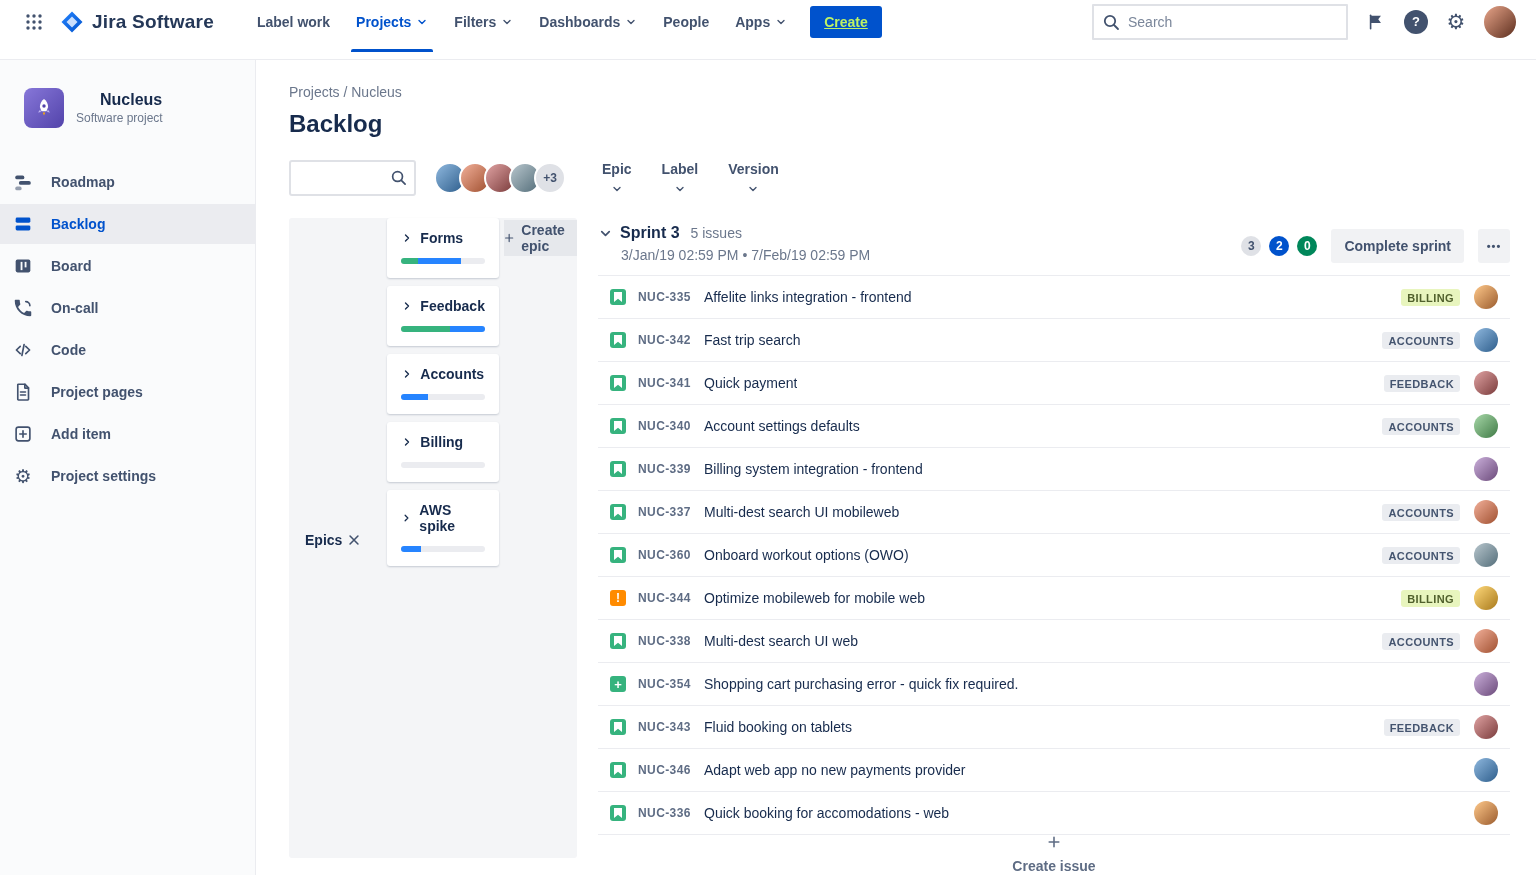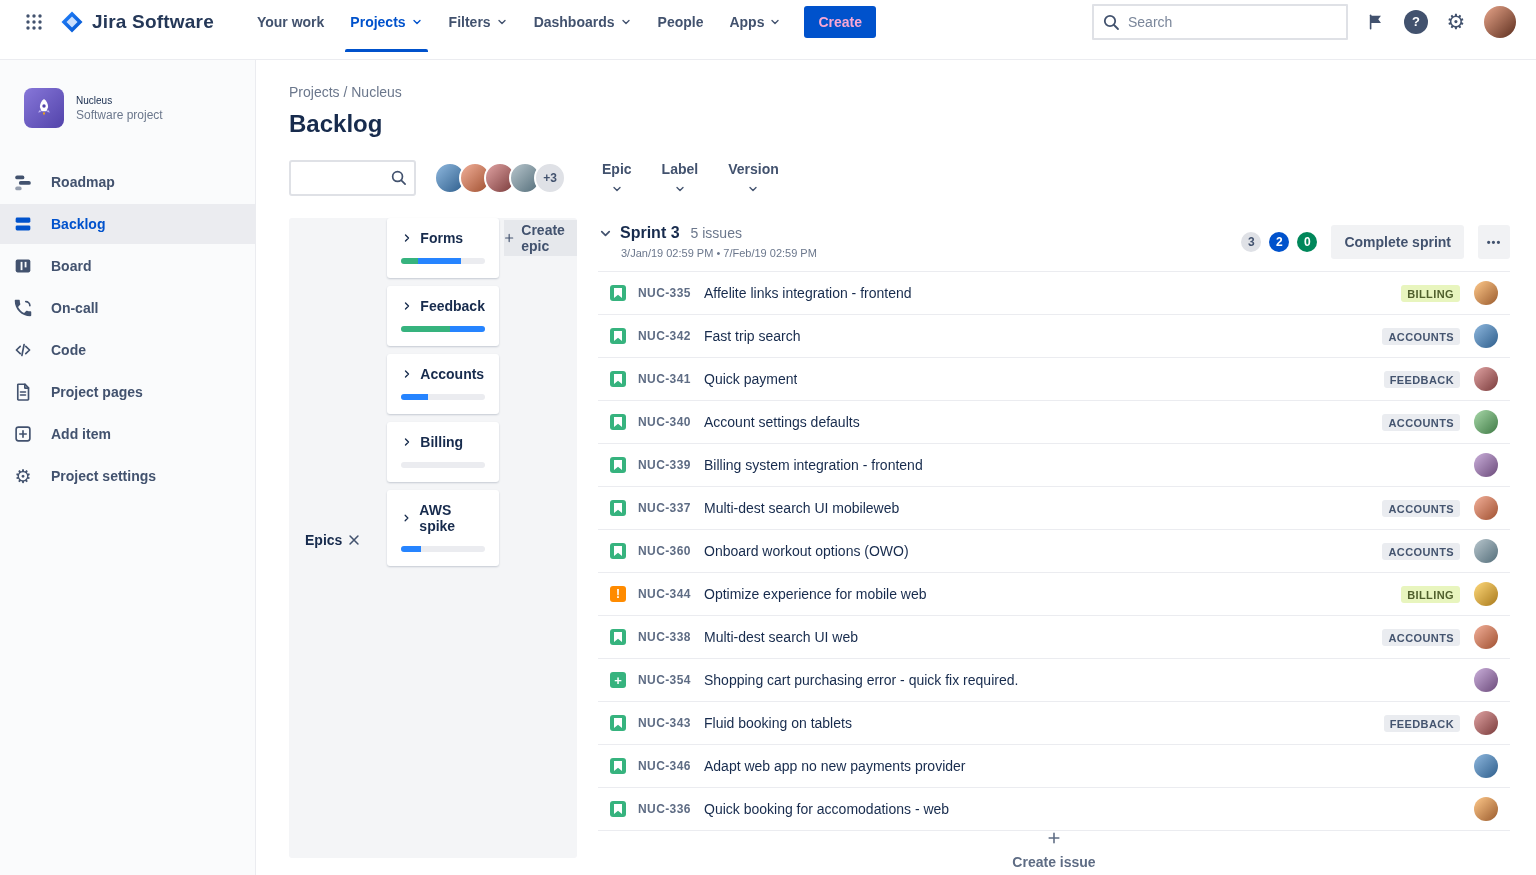--- a/index.html
+++ b/index.html
@@ -16,21 +16,21 @@
   .topbar{height:60px;display:flex;align-items:center;padding:0 20px 16px 18px;border-bottom:1px solid var(--border-light);background:#fff;}
   .grid-btn{width:32px;height:32px;display:flex;align-items:center;justify-content:center;border-radius:3px;cursor:pointer;margin-right:10px;}
   .brand{display:flex;align-items:center;gap:8px;margin-right:30px;cursor:pointer;}
   .brand-name{font-size:19px;font-weight:700;color:#253858;letter-spacing:.2px;}
   .nav{display:flex;align-items:stretch;height:60px;}
   .nav-item{display:flex;align-items:center;gap:5px;padding:0 13px;font-size:14px;font-weight:600;color:var(--text-nav);cursor:pointer;position:relative;}
   .nav-item.active{color:var(--accent);}
   .nav-item.active::after{content:"";position:absolute;left:8px;right:8px;bottom:0;height:3px;background:var(--accent);border-radius:2px 2px 0 0;}
   .chev{width:16px;height:16px;stroke:currentColor;fill:none;stroke-width:1.8;stroke-linecap:round;stroke-linejoin:round;}
   .chev12{width:12px;height:12px;}
-  .create-btn{margin-left:10px;background:var(--accent);color:#f9a8d4;border:none;border-radius:3px;font-size:14px;font-weight:600;padding:8px 14px;cursor:pointer;font-family:inherit;}
+  .create-btn{margin-left:10px;background:var(--accent);color:#bef264;border:none;border-radius:3px;font-size:14px;font-weight:600;padding:8px 14px;cursor:pointer;font-family:inherit;text-decoration:underline;}
   .topbar-right{margin-left:auto;display:flex;align-items:center;gap:14px;}
   .search-wrap{position:relative;}
   .search-wrap .mag{position:absolute;left:10px;top:9px;width:18px;height:18px;stroke:var(--text-nav);fill:none;stroke-width:1.8;stroke-linecap:round;}
   .search-input{width:256px;height:36px;border:2px solid var(--border);border-radius:1px;padding:0 10px 0 34px;font-size:14px;color:var(--text);outline:none;font-family:inherit;}
   .search-input::placeholder{color:#7A869A;}
   .icon-btn{width:28px;height:28px;display:flex;align-items:center;justify-content:center;cursor:pointer;color:var(--text-nav);}
   .help-circle{width:24px;height:24px;border-radius:50%;background:var(--text-nav);color:#fff;display:flex;align-items:center;justify-content:center;font-size:13px;font-weight:700;cursor:pointer;}
   .gear-glyph{font-size:21px;line-height:1;color:var(--text-nav);cursor:pointer;}
   .av{border-radius:50%;display:inline-block;flex:none;}
   .av32{width:32px;height:32px;}
@@ -43,21 +43,21 @@
   [data-av="a6"]{background:linear-gradient(135deg,#F2B09A,#A05030);}
   [data-av="a7"]{background:linear-gradient(135deg,#B8C6CD,#546E7A);}
   [data-av="a8"]{background:linear-gradient(135deg,#FFD97B,#A8791B);}
   [data-av="a9"]{background:linear-gradient(135deg,#E8A58A,#5C2E1E);}
 
   
   .shell{display:flex;height:815px;}
   .sidebar{width:256px;flex:none;background:var(--bg-sidebar);border-right:1px solid var(--border-light);padding:20px 0 0;}
   .proj{display:flex;align-items:center;gap:12px;padding:8px 24px 18px;}
   .proj-avatar{width:40px;height:40px;border-radius:8px;background:linear-gradient(135deg,#8777D9,#5243AA);display:flex;align-items:center;justify-content:center;flex:none;}
-  .proj-name{font-size:10px;font-weight:400;color:var(--text);}
+  .proj-name{font-size:16px;font-weight:700;color:var(--text);margin-left:24px;}
   .proj-type{font-size:12px;color:#6B778C;margin-top:2px;}
   .menu{padding:14px 0 0;}
   .sideitem{display:flex;align-items:center;gap:16px;height:40px;margin:2px 0;padding:0 11px;font-size:14px;font-weight:600;color:var(--text-nav);cursor:pointer;}
   .sideitem.active{background:var(--border-light);color:var(--accent);}
   .si-icon{width:24px;height:24px;display:flex;align-items:center;justify-content:center;flex:none;}
   .si-icon svg{width:22px;height:22px;}
   .stroke-ic{stroke:currentColor;fill:none;stroke-width:1.8;stroke-linecap:round;stroke-linejoin:round;}
   .fill-ic{fill:currentColor;}
 
   
@@ -92,21 +92,21 @@
   .seg-prog{height:100%;background:var(--accent-light);}
   .create-epic{margin-top:2px;height:36px;background:rgba(9,30,66,.06);display:flex;align-items:center;justify-content:center;gap:7px;font-size:14px;font-weight:600;color:var(--text-nav);cursor:pointer;}
   .plus-ic{width:14px;height:14px;stroke:currentColor;fill:none;stroke-width:1.8;stroke-linecap:round;}
 
   
   .sprint{flex:1;min-width:0;padding-top:6px;}
   .sprint-head{display:flex;justify-content:space-between;align-items:flex-end;}
   .sprint-title-row{display:flex;align-items:center;gap:7px;cursor:pointer;}
   .sprint-name{font-size:16px;font-weight:700;color:var(--text);}
   .sprint-count{font-size:14px;color:#6B778C;margin-left:4px;}
-  .sprint-dates{font-size:11px;color:#6B778C;margin:5px 0 0 23px;}
+  .sprint-dates{font-size:14px;color:#6B778C;margin:5px 0 0 23px;}
   .sprint-actions{display:flex;align-items:center;gap:8px;}
   .badge{min-width:20px;height:20px;border-radius:10px;padding:0 6px;display:flex;align-items:center;justify-content:center;font-size:12px;font-weight:700;}
   .badge[data-variant="todo"]{background:var(--border);color:var(--text-nav);}
   .badge[data-variant="inprogress"]{background:var(--accent);color:#fff;}
   .badge[data-variant="done"]{background:var(--green-dark);color:#fff;}
   .btn-subtle{background:#F1F2F4;border:none;border-radius:3px;height:34px;padding:0 13px;font-size:14px;font-weight:600;color:var(--text-nav);cursor:pointer;margin-left:6px;font-family:inherit;}
   .btn-more{width:32px;padding:0;letter-spacing:1px;font-size:11px;}
 
   .issue-list{margin-top:12px;border-top:1px solid var(--border-light);}
   .irow{display:flex;align-items:center;height:43px;padding:0 12px;border-bottom:1px solid var(--border-light);background:#fff;cursor:pointer;}
@@ -155,21 +155,21 @@
             <stop offset="1" stop-color="#0052CC"></stop>
       </linearGradient>
         </defs>
       <path d="M12 1.5L22.5 12 12 22.5 1.5 12z" fill="url(#jg)"></path>
       <path d="M12 6.5L17.5 12 12 17.5 6.5 12z" fill="#DEEBFF" opacity=".9"></path>
     </svg>
     <span class="brand-name">Jira Software</span>
   </div>
   <nav class="nav">
     <div class="nav-item">
-        <span>Your work</span>
+        <span>Label work</span>
       </div>
     <div class="nav-item active">
         <span>Projects</span>
         <svg class="chev chev12" viewBox="0 0 16 16">
           <path d="M4 6l4 4 4-4"></path>
         </svg>
       </div>
     <div class="nav-item">
         <span>Filters</span>
         <svg class="chev chev12" viewBox="0 0 16 16">
@@ -514,21 +514,21 @@
               </span>
               <span class="ikey">NUC-360</span>
               <span class="isum">Onboard workout options (OWO)</span>
               <span class="spacer"></span>
               <span class="chip" data-variant="accounts">ACCOUNTS</span>
               <span class="av av24" data-av="a7"></span>
             </div>
           <div class="irow">
               <span class="itype" data-type="alert"></span>
               <span class="ikey">NUC-344</span>
-              <span class="isum">Optimize experience for mobile web</span>
+              <span class="isum">Optimize mobileweb for mobile web</span>
               <span class="spacer"></span>
               <span class="chip" data-variant="billing">BILLING</span>
               <span class="av av24" data-av="a8"></span>
             </div>
           <div class="irow">
               <span class="itype" data-type="story">
                 <span class="bm"></span>
               </span>
               <span class="ikey">NUC-338</span>
               <span class="isum">Multi-dest search UI web</span>

